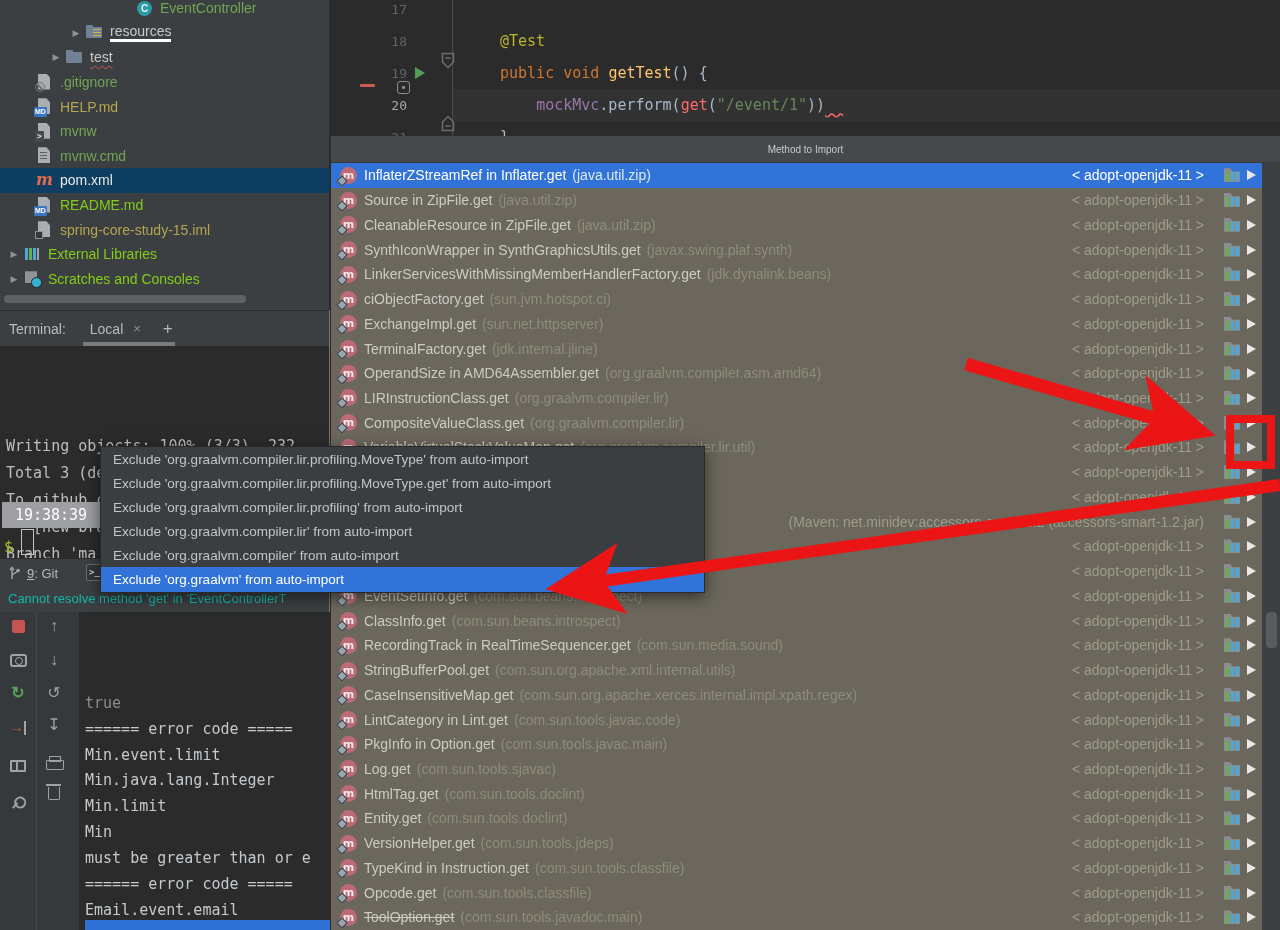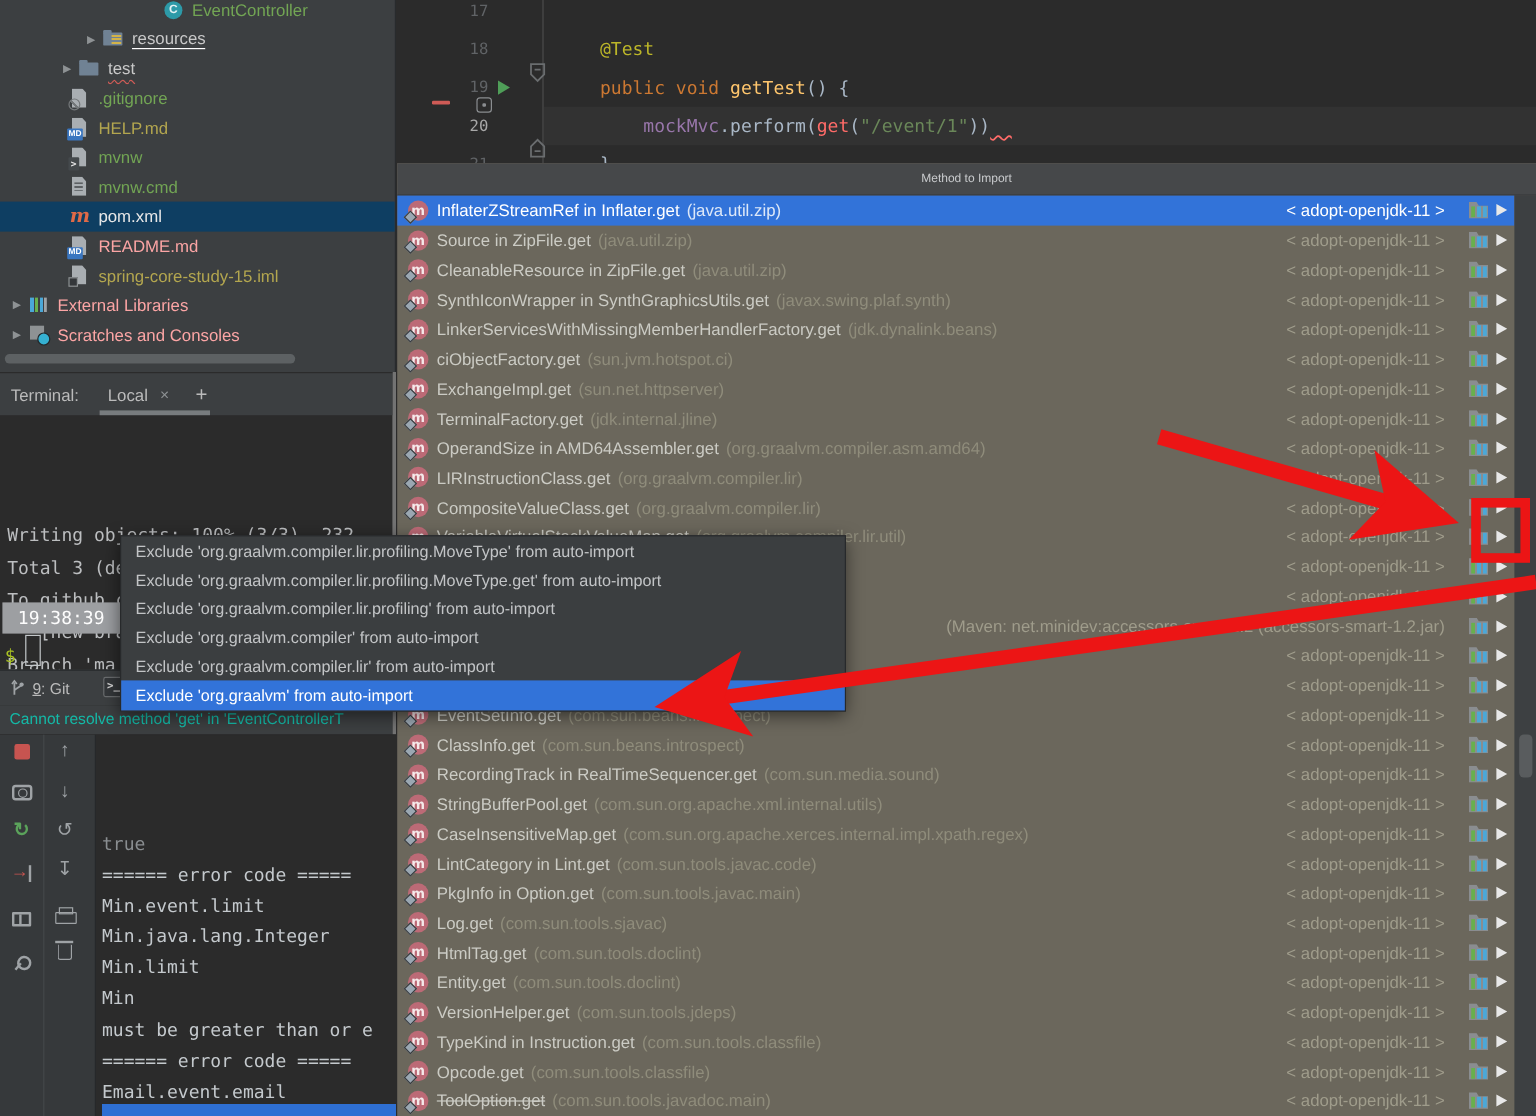--- a/index.html
+++ b/index.html
@@ -13,45 +13,45 @@
   
   .project-pane{position:absolute;left:0;top:0;width:330px;height:310px;background:var(--panel);overflow:hidden;border-right:1px solid #282b2d}
   .tree{position:absolute;top:-4px;left:0;right:0}
   .t-row{height:24.6px;display:flex;align-items:center;font-size:14px;color:#bbbbbb;white-space:nowrap}
   .t-row.selected{background:var(--treesel)}
   .t-arrow{width:20px;color:#8e9294;font-size:9px;text-align:center;flex:none}
   .t-label{margin-left:7px}
   .c-green .t-label{color:#72a554}
   .c-yellow .t-label{color:#b3a64f}
   .c-white .t-label{color:#c9c9c9}
-  .c-light .t-label{color:#fca5a5}
+  .c-light .t-label{color:#84cc16}
   .selected .t-label{color:#e8e8e8}
   .u-red .t-label{text-decoration:underline wavy #cf5b56;text-underline-offset:3px;text-decoration-thickness:1px}
-  .u-gray .t-label{border-bottom:1px solid #ffffff}
-  .ind0{padding-left:4px}.ind1{padding-left:58px}.ind2{padding-left:46px}.ind3{padding-left:66px}.ind4{padding-left:136px}
+  .u-gray .t-label{border-bottom:3px solid #ffffff}
+  .ind0{padding-left:4px}.ind1{padding-left:36px}.ind2{padding-left:46px}.ind3{padding-left:66px}.ind4{padding-left:136px}
   .ticon{width:17px;height:17px;position:relative;flex:none;display:flex;align-items:center;justify-content:center}
   .icon-class::before{content:"C";width:15px;height:15px;border-radius:50%;background:#2d9aa8;color:#e3f2f4;font:700 10px/15px "Liberation Sans",sans-serif;text-align:center}
   .icon-folder::before,.icon-folder-res::before{content:"";position:absolute;left:0;top:3px;width:16px;height:11px;background:#708294;border-radius:1px}
   .icon-folder::after,.icon-folder-res::after{content:"";position:absolute;left:0;top:1px;width:7px;height:3px;background:#708294;border-radius:1px 1px 0 0}
   .icon-folder-res i{position:absolute;left:7px;top:5px;width:8px;height:8px;background:repeating-linear-gradient(#d3b348 0 1.5px,transparent 1.5px 3px);z-index:1}
   .t-file::before{content:"";position:absolute;left:2px;top:0;width:12px;height:16px;background:#a9aeb2;clip-path:polygon(0 0,70% 0,100% 25%,100% 100%,0 100%)}
   .icon-file-md::after{content:"MD";position:absolute;left:-2px;bottom:-2px;background:#3a76c0;color:#fff;font:700 7px/8px "Liberation Sans",sans-serif;padding:1px;border-radius:1px}
   .icon-file-ignore::after{content:"";position:absolute;left:-1px;bottom:-1px;width:8px;height:8px;border:1.5px solid #74787a;border-radius:50%;background:linear-gradient(45deg,transparent 42%,#74787a 42% 58%,transparent 58%)}
   .icon-file-sh::after{content:">";position:absolute;left:-1px;bottom:-2px;background:#44494c;color:#e8e8e8;font:700 8px/9px "DejaVu Sans Mono",monospace;padding:1px 2px;border-radius:1px}
   .icon-file-cmd::after{content:"";position:absolute;left:4px;top:5px;width:7px;height:7px;background:repeating-linear-gradient(#5c6063 0 1.5px,transparent 1.5px 3px)}
   .icon-file-iml::after{content:"";position:absolute;left:-1px;bottom:-1px;width:6px;height:6px;background:#34373a;border:1px solid #8e9294}
   .icon-maven::before{content:"m";color:#cb4e2e;font:italic 700 16px/16px "DejaVu Serif",serif}
   .selected .icon-maven::before{color:#e06a47}
   .icon-lib::before{content:"";position:absolute;left:1px;top:2px;width:14px;height:12px;background:linear-gradient(90deg,#4ba8d8 0 3px,transparent 3px 4px,#68b04d 4px 7px,transparent 7px 8px,#4ba8d8 8px 11px,transparent 11px 12px,#9fa3a6 12px 14px)}
   .icon-scratch::before{content:"";position:absolute;left:1px;top:1px;width:12px;height:12px;background:#8e9294;clip-path:polygon(0 0,100% 0,100% 60%,60% 100%,0 100%)}
   .icon-scratch::after{content:"";position:absolute;right:-1px;bottom:-1px;width:9px;height:9px;border-radius:50%;background:#35b1d2;border:1px solid #23292c}
   .tree-hscroll{position:absolute;left:4px;top:295px;width:242px;height:8px;border-radius:4px;background:#5d6163}
 
   
-  .terminal-pane{position:absolute;left:0;top:310px;width:330px;height:302px;background:var(--editor);border-right:3px solid #737373}
+  .terminal-pane{position:absolute;left:0;top:310px;width:330px;height:302px;background:var(--editor);border-right:1px solid #737373}
   .term-header{position:absolute;left:0;top:0;width:100%;height:36px;background:var(--panel);border-top:1px solid #2b2b2b;display:flex;align-items:center;font-size:14px;color:#bbbbbb}
   .term-title{margin-left:9px}
   .term-tab{margin-left:24px}
   .term-close{margin-left:10px;color:#8e9294;font-size:13px}
   .term-add{margin-left:22px;color:#bbbbbb;font-size:17px}
   .tab-underline{position:absolute;left:83px;top:32px;width:92px;height:4px;background:#787c7e}
   .term-body{position:absolute;left:0;top:36px;width:100%;height:212px;overflow:hidden}
   .term-lines{position:absolute;left:6px;top:6px;font:15px/27px "DejaVu Sans Mono",monospace;color:#bcbec0;white-space:pre}
   .time-box{position:absolute;left:2px;top:156px;width:98px;height:26px;background:#9d9fa2;color:#fdfdfd;font:15px/26px "DejaVu Sans Mono",monospace;text-align:center}
   .prompt{position:absolute;left:4px;top:192px;font:15px "DejaVu Sans Mono",monospace;color:#a8c023}
@@ -659,25 +659,25 @@
 
       <div class="ctx-item">
         <span>Exclude 'org.graalvm.compiler.lir.profiling.MoveType.get' from auto-import</span>
       </div>
 
       <div class="ctx-item">
         <span>Exclude 'org.graalvm.compiler.lir.profiling' from auto-import</span>
       </div>
 
       <div class="ctx-item">
+        <span>Exclude 'org.graalvm.compiler.lir' from auto-import</span>
+      </div>
+
+      <div class="ctx-item">
         <span>Exclude 'org.graalvm.compiler' from auto-import</span>
-      </div>
-
-      <div class="ctx-item">
-        <span>Exclude 'org.graalvm.compiler.lir' from auto-import</span>
       </div>
 
       <div class="ctx-item sel">
         <span>Exclude 'org.graalvm' from auto-import</span>
       </div>
     </div>
 
   <svg class="anno-layer" viewBox="0 0 1280 930">
     <defs>
       <marker id="ah" markerWidth="7" markerHeight="6" refX="4.6" refY="3" orient="auto">

